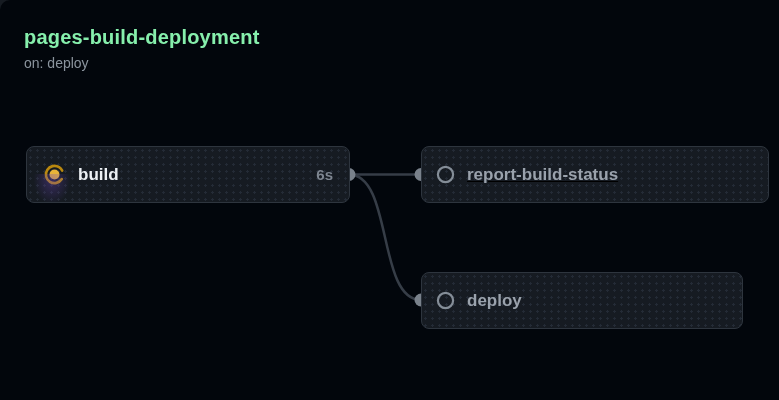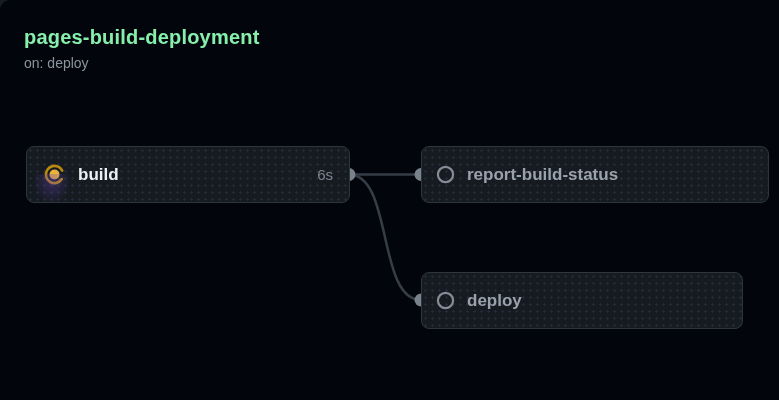--- a/index.html
+++ b/index.html
@@ -55,40 +55,40 @@
     background-color: #161b22;
     background-image: radial-gradient(circle, #242b36 1px, rgba(0,0,0,0) 1.15px);
     background-size: 7px 7px;
     display: flex;
     align-items: center;
     padding: 0 16px 0 14px;
     overflow: hidden;
     cursor: pointer;
   }
   .node-build  { left: 26px;  top: 146px; width: 324px; padding-left: 16px; }
-  .node-report { left: 421px; top: 146px; width: 348px; }
+  .node-report { left: 421px; top: 146px; width: 348px; text-decoration: underline; }
   .node-deploy { left: 421px; top: 272px; width: 322px; }
   .job-icon {
     flex: 0 0 auto;
     margin-right: 12px;
     display: block;
   }
   .label {
     font-size: 17px;
     font-weight: 700;
     color: #9aa2ac;
     white-space: nowrap;
   }
   .label-current {
     color: #ecf0f4;
   }
   .duration {
     margin-left: auto;
     font-size: 15px;
-    font-weight: 400;
+    font-weight: 700;
     color: #7d8590;
   }
   .beacon {
     position: absolute;
     left: 7px;
     top: 27px;
     width: 36px;
     height: 30px;
     background: radial-gradient(ellipse at 50% 20%, rgba(108,70,190,0.38), rgba(108,70,190,0) 72%);
     pointer-events: none;

